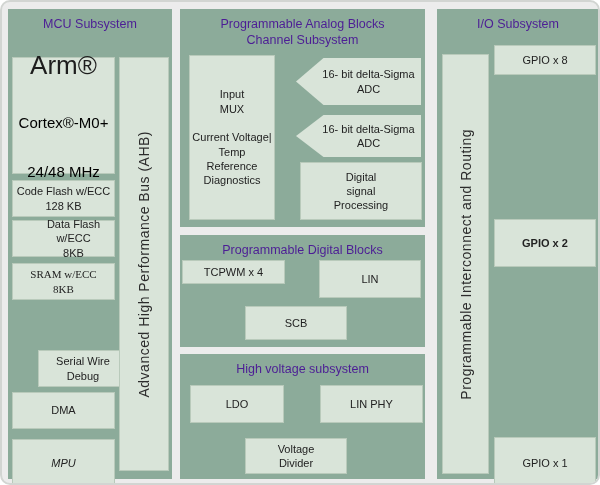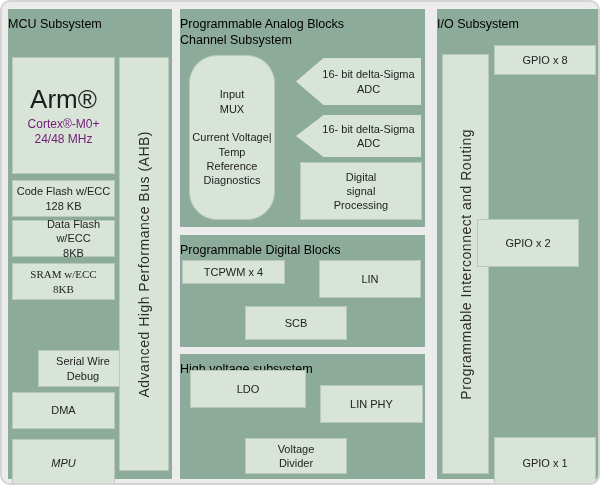--- a/index.html
+++ b/index.html
@@ -3,22 +3,22 @@
 <meta charset="utf-8">
 <style>
   html,body{margin:0;padding:0;background:#ffffff;}
   #canvas{
     position:relative;width:600px;height:485px;box-sizing:border-box;
     background:#ececec;border:2px solid #d2d5d2;border-radius:10px;
     font-family:"Liberation Sans","DejaVu Sans",sans-serif;overflow:hidden;
   }
   .panel{position:absolute;background:#8cab9a;}
   .ptitle{
-    position:absolute;top:0;left:0;right:0;
-    color:#000000;font-size:12.5px;padding-top:7px;line-height:1.3;
+    position:absolute;top:0;left:0;right:0;text-align:center;
+    color:#4c1d95;font-size:12.5px;padding-top:7px;line-height:1.3;
     white-space:pre-line;
   }
   .block{
     position:absolute;background:#d9e4d9;border:1px solid #b9cabb;
     box-sizing:border-box;display:flex;align-items:center;justify-content:center;
     text-align:center;white-space:pre-line;font-size:11px;color:#222;line-height:1.3;
   }
   .arrow{
     position:absolute;background:#d9e4d9;border:none;
     clip-path:polygon(0 50%,22% 0,100% 0,100% 100%,22% 100%);
@@ -29,31 +29,31 @@
   .vbar{
     position:absolute;background:#d9e4d9;border:1px solid #b9cabb;
     box-sizing:border-box;display:flex;align-items:center;justify-content:center;
   }
   .vtext{
     writing-mode:vertical-rl;transform:rotate(180deg);
     font-size:14px;color:#2c2c2c;letter-spacing:0.5px;white-space:nowrap;
   }
   .cpu{flex-direction:column;}
   .cpu .l1{font-size:26px;color:#1d1d1d;}
-  .cpu .l2,.cpu .l3{font-size:12px;color:#701a75;}
+  .cpu .l2,.cpu .l3{font-size:15px;color:#000000;}
 </style>
 </head>
 <body>
 
 <div id="canvas">
 
   <div class="panel" style="left:6px;top:7px;width:164px;height:470px;">
     <div class="ptitle">MCU Subsystem</div>
 
-    <div class="block cpu" style="left:4px;top:48px;width:103px;height:117px;flex-direction:column;">
+    <div class="block cpu" style="left:4px;top:48px;width:103px;height:117px;flex-direction:column;gap:30px;">
       <span class="l1">Arm®</span>
       <span class="l2">Cortex®-M0+</span>
       <span class="l3">24/48 MHz</span>
     </div>
 
     <div class="block" style="left:4px;top:171px;width:103px;height:37px;">Code Flash w/ECC
 128 KB</div>
     <div class="block" style="left:4px;top:211px;width:103px;height:37px;padding-left:20px;">Data Flash w/ECC
 8KB</div>
     <div class="block" style="left:4px;top:254px;width:103px;height:37px;font-family:Liberation Serif, serif;">SRAM w/ECC
@@ -65,21 +65,21 @@
 
     <div class="vbar" style="left:111px;top:48px;width:50px;height:414px;">
       <span class="vtext">Advanced High Performance Bus (AHB)</span>
     </div>
   </div>
 
   <div class="panel" style="left:178px;top:7px;width:245px;height:218px;">
     <div class="ptitle">Programmable Analog Blocks
 Channel Subsystem</div>
 
-    <div class="block" style="left:9px;top:46px;width:86px;height:165px;border-radius:28px;">Input
+    <div class="block" style="left:9px;top:46px;width:86px;height:165px;">Input
 MUX
 
 Current Voltage|
 Temp
 Reference
 Diagnostics</div>
 
     <div class="arrow" style="left:116px;top:49px;width:125px;height:47px;">16- bit delta-Sigma
 ADC</div>
     <div class="arrow" style="left:116px;top:106px;width:125px;height:42px;">16- bit delta-Sigma
@@ -94,31 +94,31 @@
     <div class="ptitle">Programmable Digital Blocks</div>
 
     <div class="block" style="left:2px;top:25px;width:103px;height:24px;">TCPWM x 4</div>
     <div class="block" style="left:139px;top:25px;width:102px;height:38px;">LIN</div>
     <div class="block" style="left:65px;top:71px;width:102px;height:34px;">SCB</div>
   </div>
 
   <div class="panel" style="left:178px;top:352px;width:245px;height:125px;">
     <div class="ptitle">High voltage subsystem</div>
 
-    <div class="block" style="left:10px;top:16px;width:116px;height:38px;">LDO</div>
+    <div class="block" style="left:10px;top:31px;width:94px;height:38px;">LDO</div>
     <div class="block" style="left:140px;top:31px;width:103px;height:38px;">LIN PHY</div>
     <div class="block" style="left:65px;top:84px;width:102px;height:36px;">Voltage
 Divider</div>
   </div>
 
   <div class="panel" style="left:435px;top:7px;width:162px;height:470px;">
     <div class="ptitle">I/O Subsystem</div>
 
     <div class="vbar" style="left:5px;top:45px;width:47px;height:420px;">
       <span class="vtext">Programmable Interconnect and Routing</span>
     </div>
 
     <div class="block" style="left:57px;top:36px;width:102px;height:30px;">GPIO x 8</div>
-    <div class="block" style="left:40px;top:210px;width:102px;height:48px;">GPIO x 2</div>
+    <div class="block" style="left:57px;top:210px;width:102px;height:48px;font-weight:bold;">GPIO x 2</div>
     <div class="block" style="left:57px;top:428px;width:102px;height:52px;">GPIO x 1</div>
   </div>
 
 </div>
 
 </body></html>

